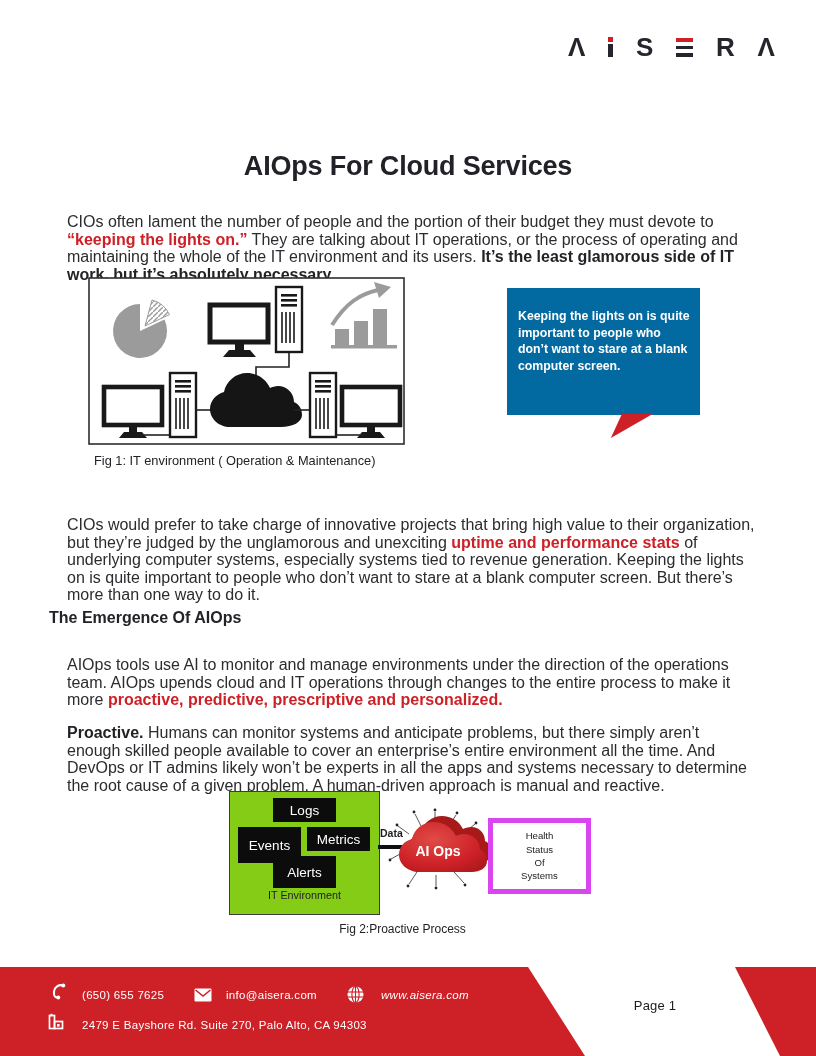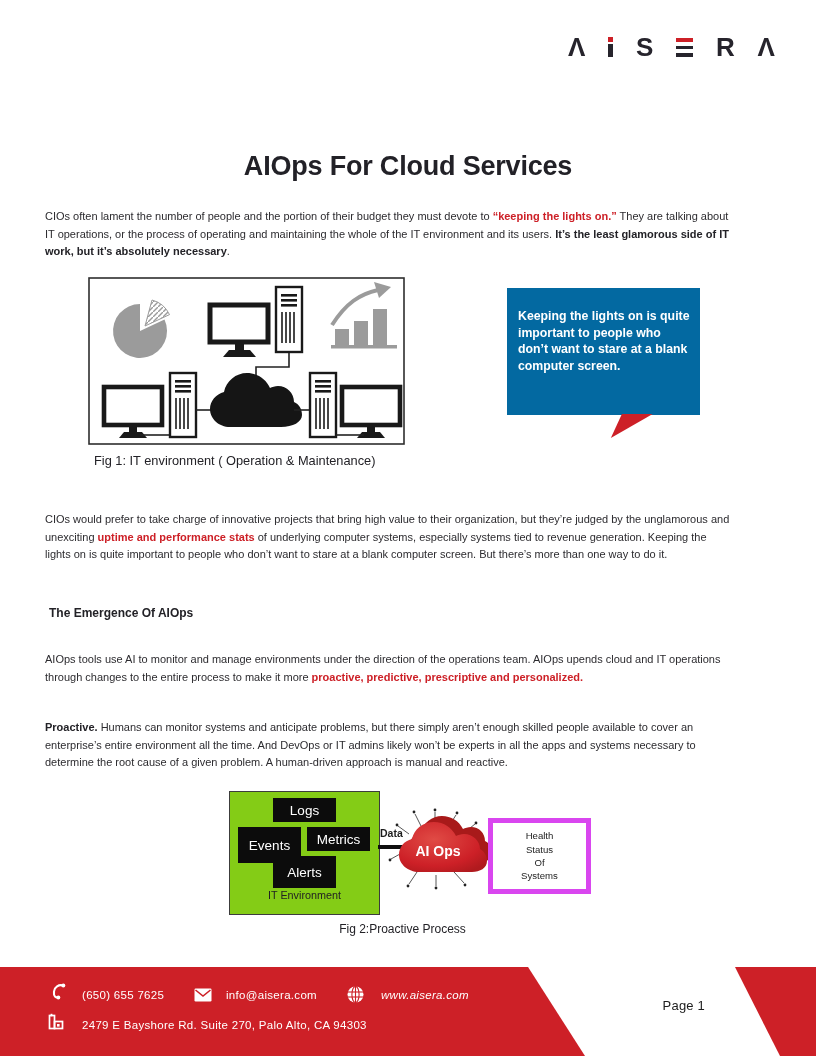--- a/index.html
+++ b/index.html
@@ -16,26 +16,26 @@
   .logo-i .i-bar{position:absolute;bottom:0;left:0;width:5px;height:13px;background:#26242c;}
   .logo-e{position:relative;width:17px;height:19px;}
   .logo-e i{position:absolute;left:0;width:17px;height:3.6px;background:#26242c;}
   .logo-e i.t{top:0;background:#cd2027;}
   .logo-e i.m{top:7.7px;}
   .logo-e i.b{top:15.4px;}
 
   .title{position:absolute;left:0;top:133px;width:816px;text-align:center;
          font-size:27px;font-weight:700;color:#222127;letter-spacing:-0.2px;}
 
-  .para{position:absolute;left:45px;width:690px;font-size:11px;line-height:17.5px;
+  .para{position:absolute;left:67px;width:690px;font-size:16px;line-height:17.5px;
         color:#2c2b2f;}
   .red-b{color:#cd2027;font-weight:700;}
   .b{font-weight:700;color:#232227;}
 
-  .h2{position:absolute;left:49px;top:596px;font-size:12px;font-weight:700;color:#232227;}
+  .h2{position:absolute;left:49px;top:596px;font-size:16px;font-weight:700;color:#232227;}
 
   
   .fig1{position:absolute;left:88px;top:277px;width:330px;}
   .fig1 .caption{position:absolute;left:6px;top:176px;font-size:12.8px;color:#232227;white-space:nowrap;}
 
   
   .bubble{position:absolute;left:507px;top:288px;width:193px;height:127px;background:#0369a1;}
   .bubble .txt{padding:20px 10px 0 11px;font-size:12.3px;font-weight:700;line-height:16.5px;color:#ffffff;}
   .bubble-tail{position:absolute;left:609px;top:414px;width:46px;height:24px;background:#cd2027;
                clip-path:polygon(28% 0,95% 0,4% 100%);}
@@ -59,21 +59,21 @@
   .fig2-caption{position:absolute;left:230px;top:922px;width:345px;text-align:center;
                 font-size:12px;color:#232227;}
 
   
   .footer{position:absolute;left:0;top:967px;width:816px;height:89px;}
   .footer-red{position:absolute;inset:0;background:#cd2027;}
   .footer-red.main{clip-path:polygon(0 0,64.71% 0,71.69% 100%,0 100%);}
   .footer-red.corner{clip-path:polygon(90.07% 0,100% 0,100% 100%,95.59% 100%);}
   .footer .item{position:absolute;color:#ffffff;font-size:11.5px;letter-spacing:0.3px;white-space:nowrap;}
   .footer svg{position:absolute;}
-  .page-label{position:absolute;left:605px;top:31px;width:100px;text-align:right;
+  .page-label{position:absolute;left:605px;top:31px;width:100px;text-align:center;
               font-size:13px;color:#1d1d1d;letter-spacing:0.2px;}
 </style>
 </head>
 <body>
 
 <div class="page">
 
   <div class="logo">
     <span class="sr-only">AISERA</span>
     <span class="logo-letter">Λ</span>

